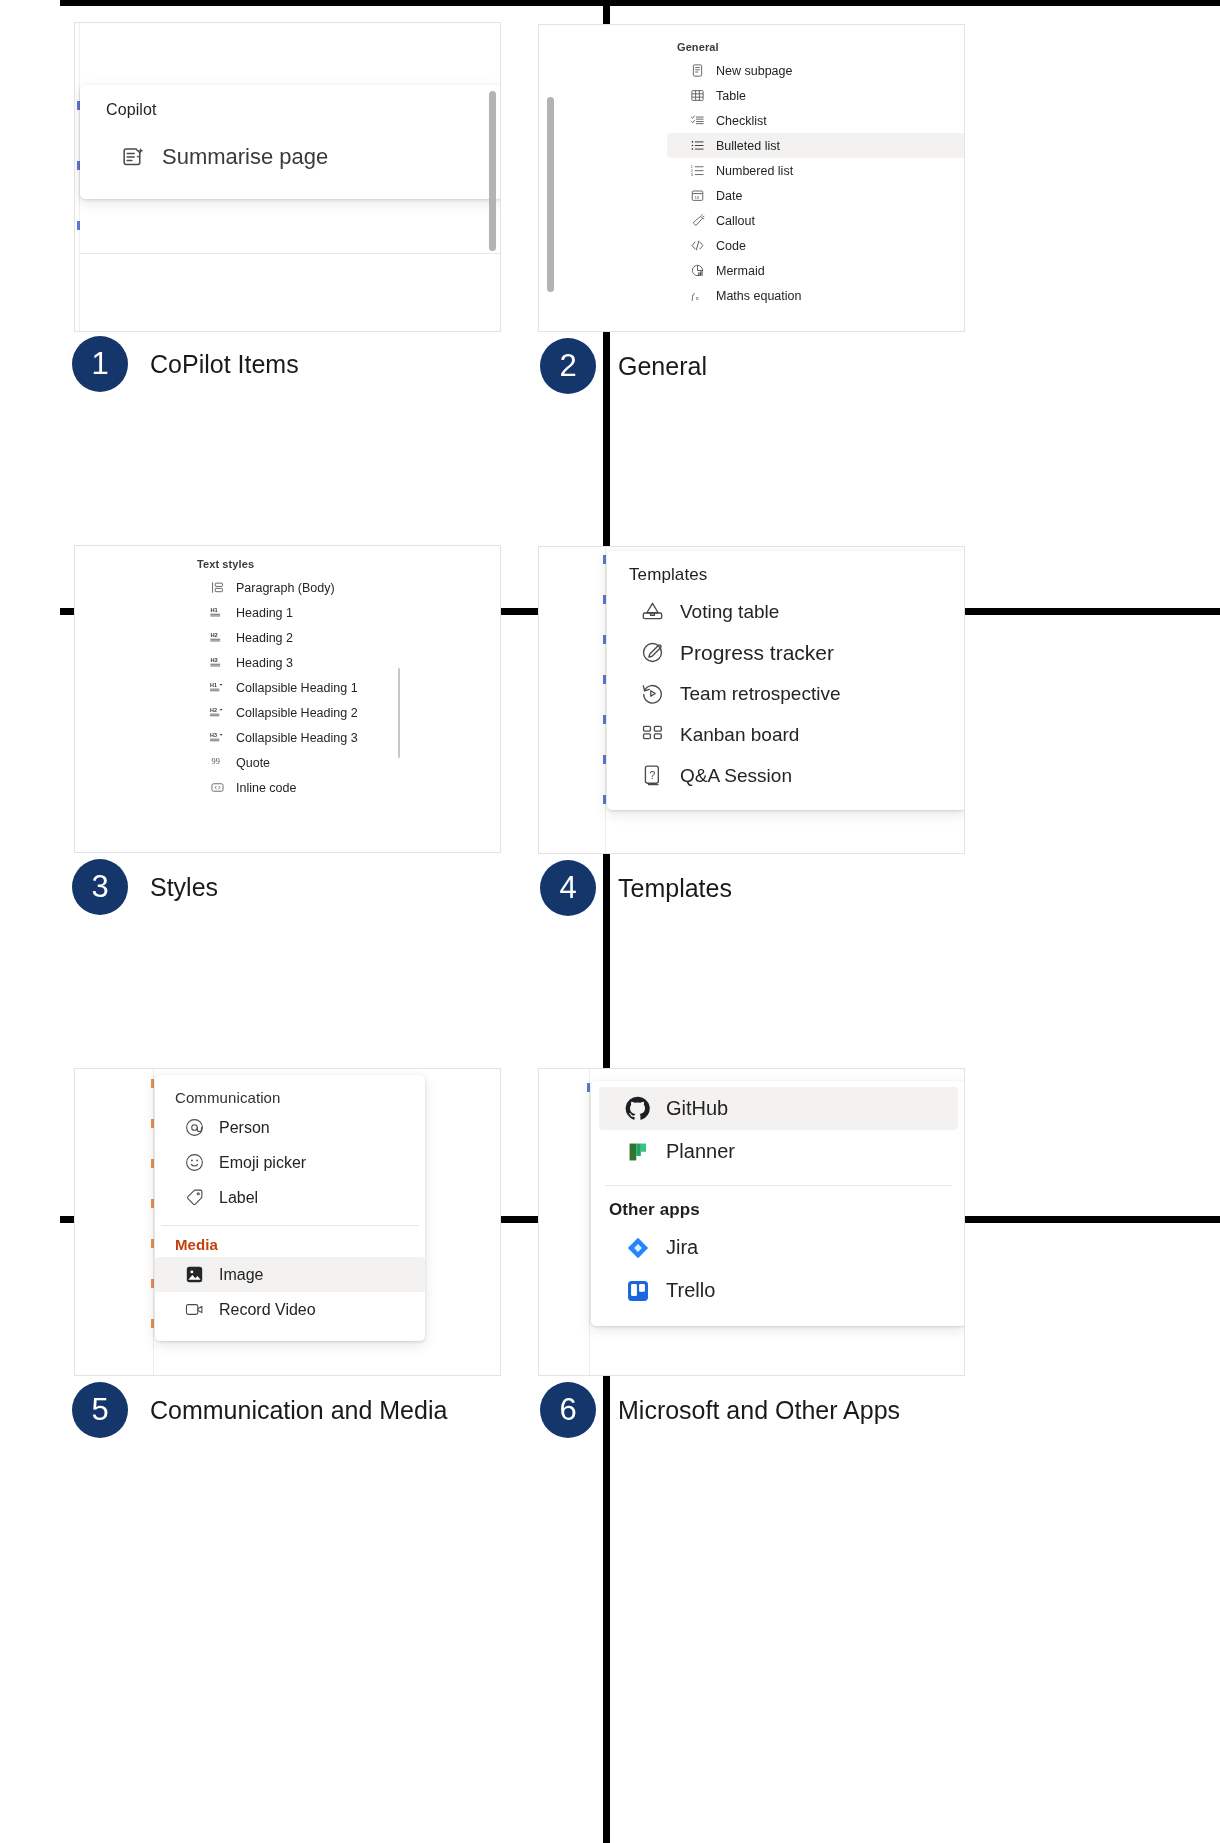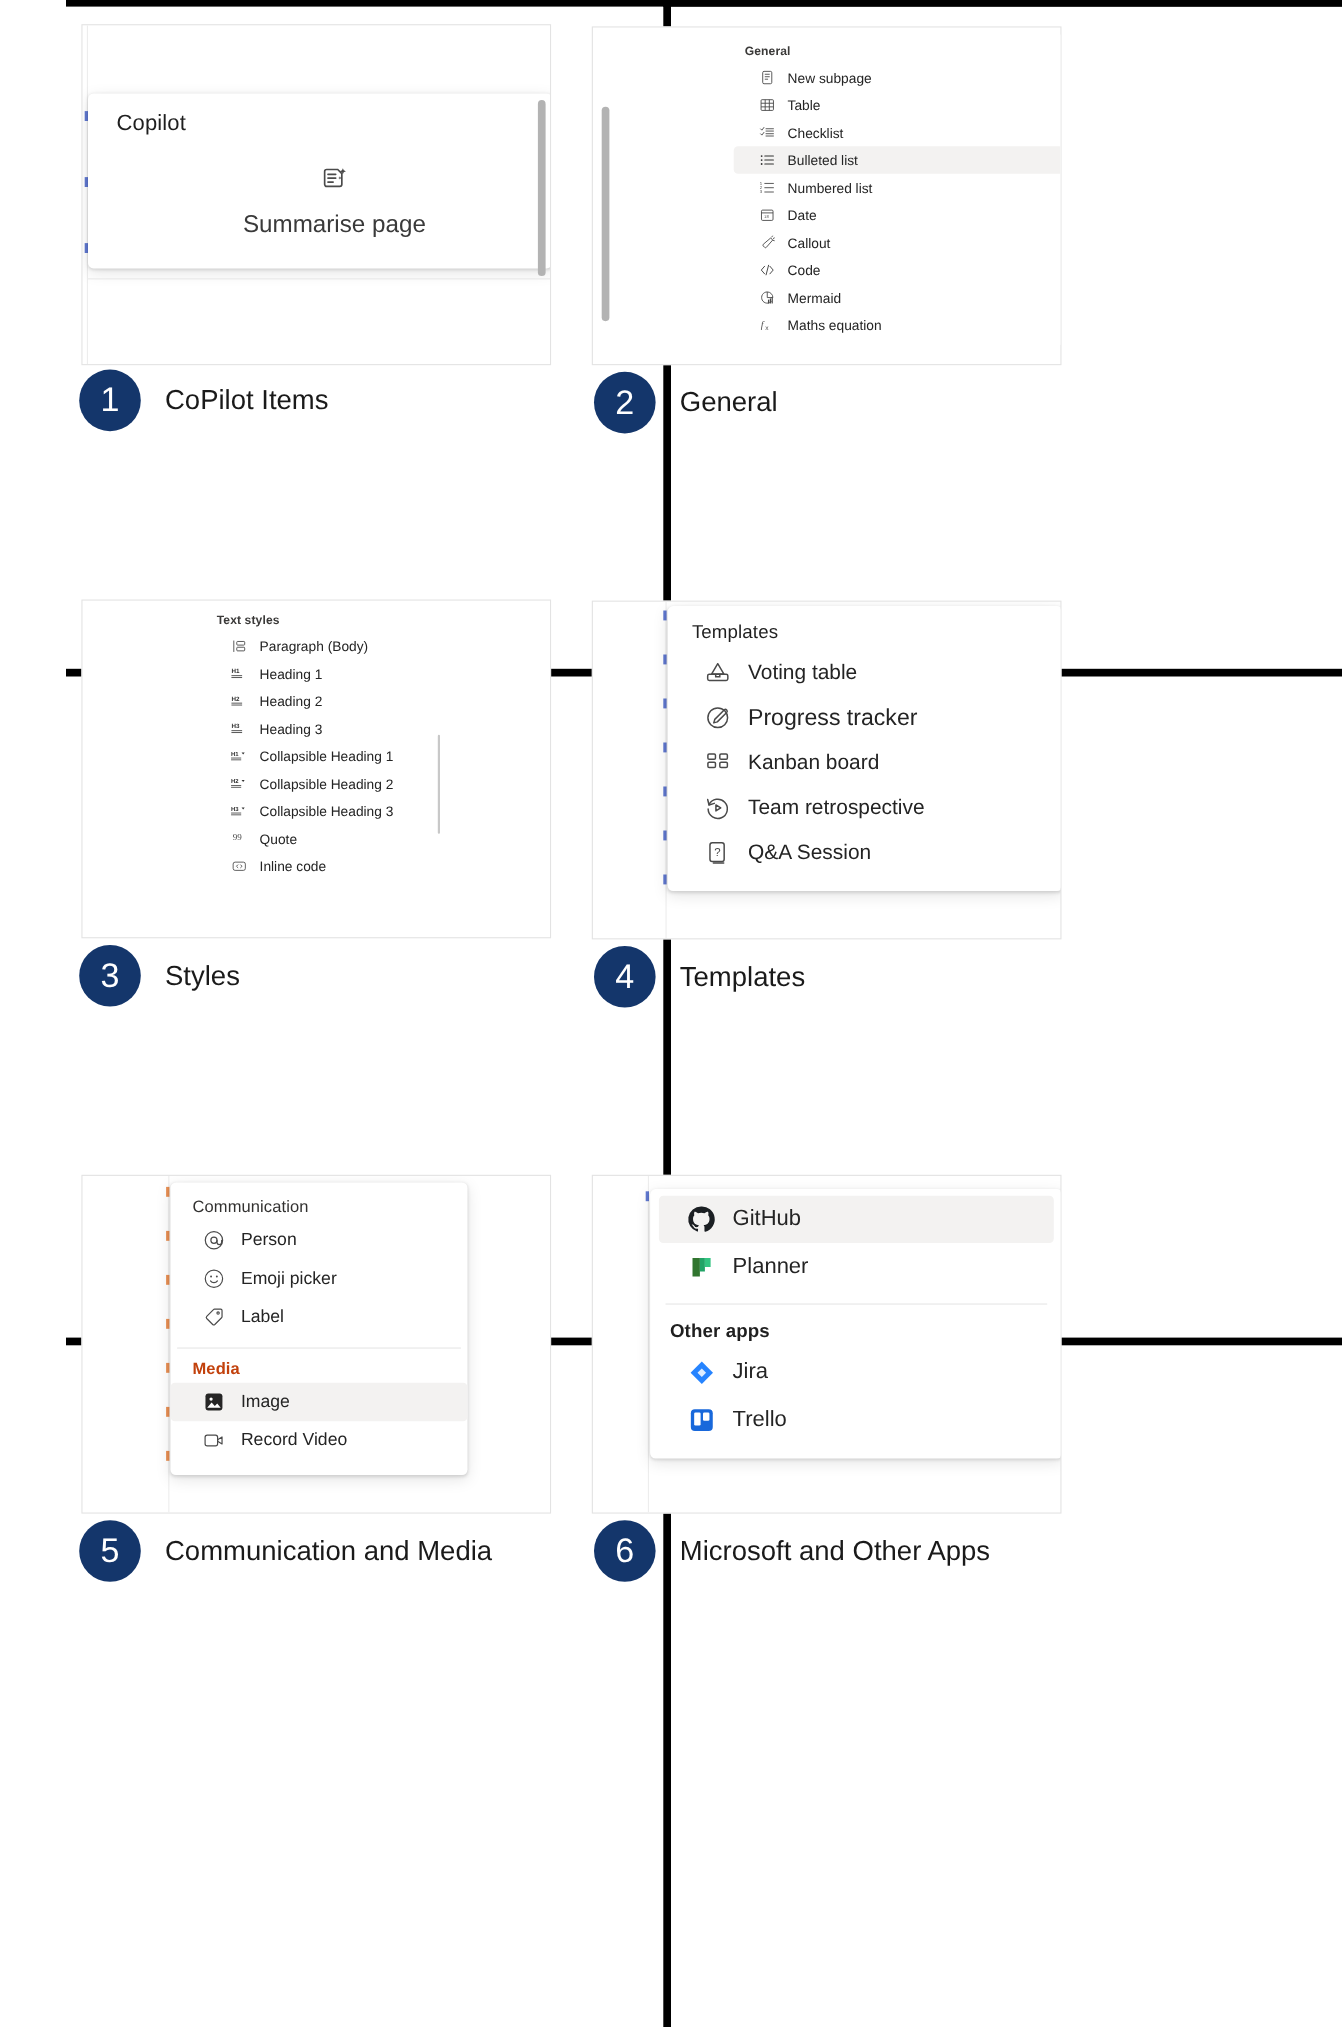--- a/index.html
+++ b/index.html
@@ -160,24 +160,24 @@
 <div class="shot" style="left:74px; top:22px; width:427px; height:310px;">
   <div class="shot-inner">
     <div class="bg-strip" style="left:4px; top:0; bottom:0;"></div>
     <div class="bg-ticks" style="left:2px; top:78px; height:200px;">
       <div class="bg-tick" style="top:0;"></div>
       <div class="bg-tick" style="top:60px;"></div>
       <div class="bg-tick" style="top:120px;"></div>
     </div>
 
     <div class="menu lg" style="left:5px; top:62px; width:422px;">
-      <div class="group-label" style="font-size:20px; font-weight:normal; color:#1f1f1f; padding:10px 0 8px 26px;">Copilot</div>
-
-
-      <div class="menu-item" style="padding-left:38px; margin-top:8px;flex-direction:column;">
+      <div class="group-label" style="font-size:16px; font-weight:normal; color:#1f1f1f; padding:10px 0 8px 26px;">Copilot</div>
+
+
+      <div class="menu-item" style="padding-left:38px; margin-top:8px;">
         <span class="mi-ico" style="width:30px;height:30px;flex:0 0 30px;">
           <svg width="28" height="28" viewBox="0 0 24 24" fill="none" stroke="#4a4a4a" stroke-width="1.3">
             <path d="M5 4.2h8.6l3.2 3.2v8.4a1.6 1.6 0 0 1-1.6 1.6H5a1.6 1.6 0 0 1-1.6-1.6V5.8A1.6 1.6 0 0 1 5 4.2Z" transform="translate(1,1)"></path>
             <path d="M7 9h6M7 12h6M7 15h4" stroke-linecap="round"></path>
             <path d="M18.6 4.2l.7 1.7 1.7.7-1.7.7-.7 1.7-.7-1.7-1.7-.7 1.7-.7Z" fill="#4a4a4a" stroke="none"></path>
             <path d="M16.3 10.5l.38.92.92.38-.92.38-.38.92-.38-.92-.92-.38.92-.38Z" fill="#4a4a4a" stroke="none"></path>
           </svg>
         </span>
         <span style="font-size:22px;color:#3a3a3a;">Summarise page</span>
       </div>
@@ -456,39 +456,39 @@
             <circle cx="12" cy="12" r="8.6"></circle>
             <path d="M17.6 5.2 9.4 13.4l-.9 3.1 3.1-.9 8.2-8.2a1.6 1.6 0 0 0 0-2.2 1.6 1.6 0 0 0-2.2 0Z" stroke-linejoin="round"></path>
           </svg>
         </span>
         <span>Progress tracker</span>
       </div>
 
       <div class="menu-item" style="font-size:19px;padding-left:32px;">
         <span class="mi-ico" style="width:27px;height:27px;flex:0 0 27px;">
           <svg width="25" height="25" viewBox="0 0 24 24" fill="none" stroke="#4a4a4a" stroke-width="1.3">
+            <path d="M4.4 9.2A8.4 8.4 0 1 1 3.6 13" stroke-linecap="round"></path>
+            <path d="M3.2 4.6l1.2 4.8 4.6-1.4" stroke-linecap="round" stroke-linejoin="round"></path>
+            <path d="M10.4 9.4l4.2 2.6-4.2 2.6Z" stroke-linejoin="round"></path>
+          </svg>
+        </span>
+        <span>Team retrospective</span>
+      </div>
+
+      <div class="menu-item" style="font-size:19px;padding-left:32px;">
+        <span class="mi-ico" style="width:27px;height:27px;flex:0 0 27px;">
+          <svg width="25" height="25" viewBox="0 0 24 24" fill="none" stroke="#4a4a4a" stroke-width="1.3">
             <rect x="3.4" y="4.2" width="6.6" height="4.6" rx="1.1"></rect>
             <rect x="3.4" y="11.4" width="6.6" height="4.6" rx="1.1"></rect>
             <rect x="13.8" y="4.2" width="6.6" height="4.6" rx="1.1"></rect>
             <rect x="13.8" y="11.4" width="6.6" height="8.4" rx="1.1" stroke="none" fill="none"></rect>
             <rect x="13.8" y="11.4" width="6.6" height="4.6" rx="1.1"></rect>
           </svg>
         </span>
         <span>Kanban board</span>
-      </div>
-
-      <div class="menu-item" style="font-size:19px;padding-left:32px;">
-        <span class="mi-ico" style="width:27px;height:27px;flex:0 0 27px;">
-          <svg width="25" height="25" viewBox="0 0 24 24" fill="none" stroke="#4a4a4a" stroke-width="1.3">
-            <path d="M4.4 9.2A8.4 8.4 0 1 1 3.6 13" stroke-linecap="round"></path>
-            <path d="M3.2 4.6l1.2 4.8 4.6-1.4" stroke-linecap="round" stroke-linejoin="round"></path>
-            <path d="M10.4 9.4l4.2 2.6-4.2 2.6Z" stroke-linejoin="round"></path>
-          </svg>
-        </span>
-        <span>Team retrospective</span>
       </div>
 
       <div class="menu-item" style="font-size:19px;padding-left:32px;">
         <span class="mi-ico" style="width:27px;height:27px;flex:0 0 27px;">
           <svg width="25" height="25" viewBox="0 0 24 24" fill="none" stroke="#4a4a4a" stroke-width="1.3">
             <rect x="5.2" y="3" width="12.4" height="16.4" rx="2"></rect>
             <path d="M8.2 20.6h9" stroke-linecap="round"></path>
             <text x="9" y="15" font-size="10" fill="#4a4a4a" stroke="none" font-family="Liberation Sans, sans-serif">?</text>
           </svg>
         </span>

